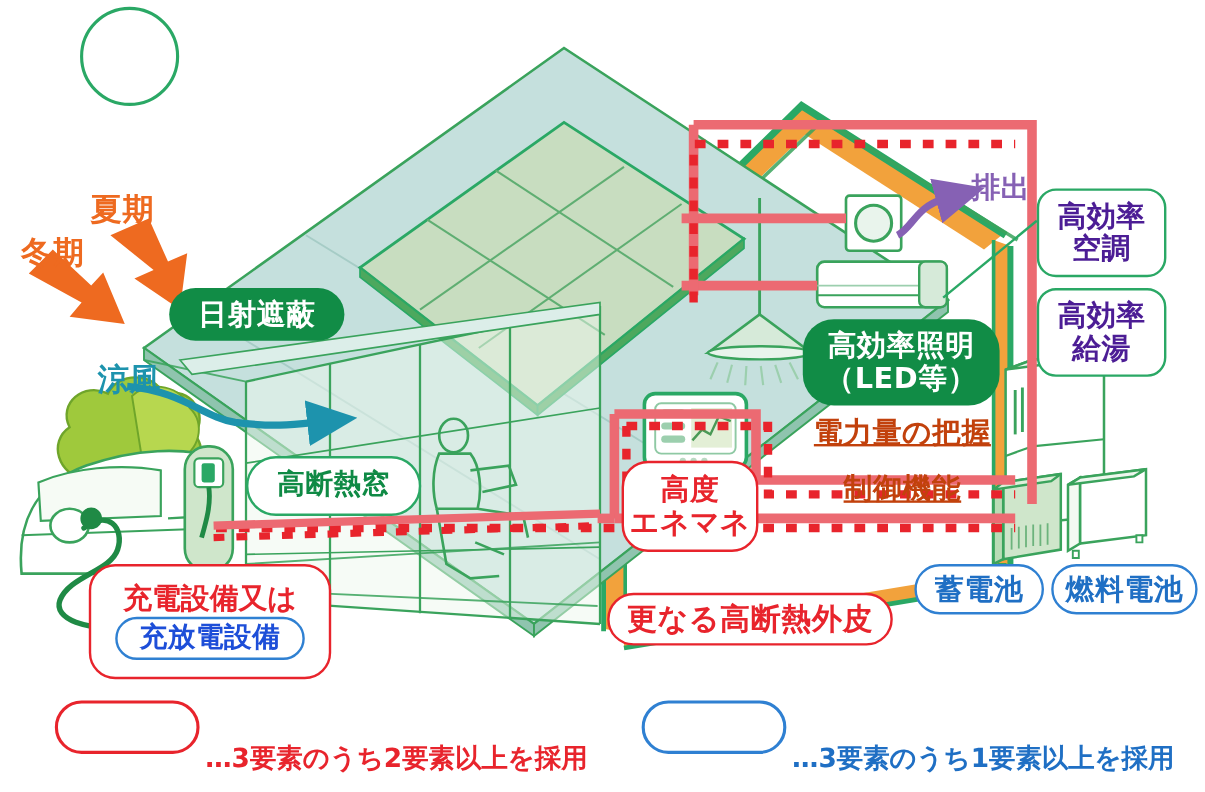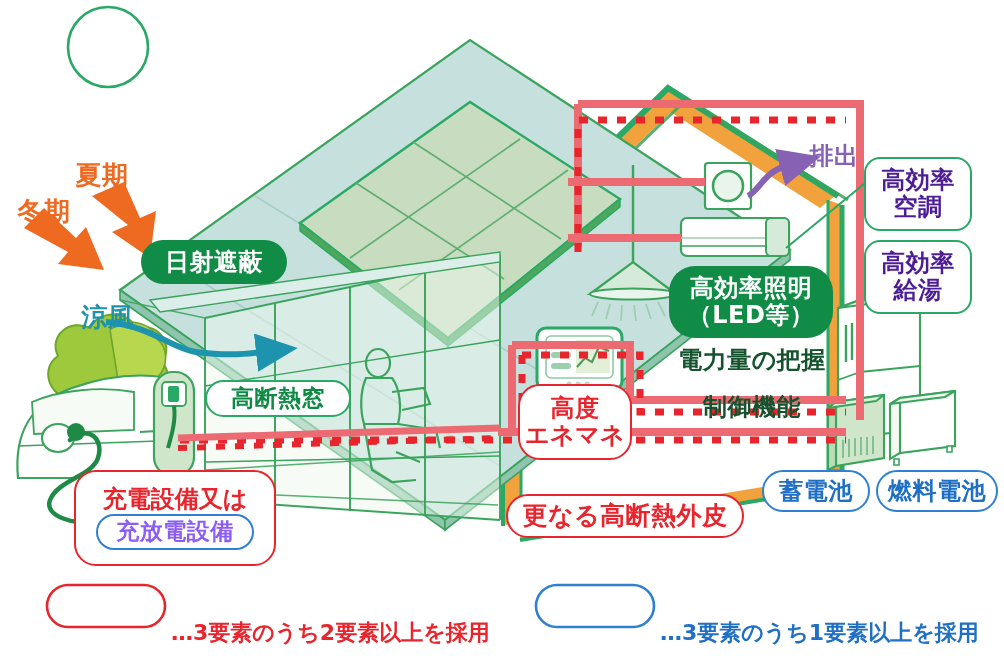--- a/index.html
+++ b/index.html
@@ -36,21 +36,21 @@
     background:#ffffff;color:#e8242c;border:2.6px solid #e8242c;border-radius:999px;
   }
   .box-red-out{
     background:#ffffff;color:#e8242c;border:2.8px solid #e8242c;border-radius:22px;
   }
   
   .pill-blue-out{
     background:#ffffff;color:#1f6fc4;border:2.6px solid #2f80d2;border-radius:999px;
   }
   
-  .txt-red{color:#14532d;}
+  .txt-red{color:#c2410c;text-decoration:underline;}
   .txt-orange{color:#ee6a20;}
   .txt-teal{color:#1d93ad;}
   .txt-purple{color:#8661b4;}
 
   .legend-text{
     position:absolute;font-weight:700;line-height:1.3;white-space:pre-line;
   }
 </style>
 </head>
 <body>
@@ -295,35 +295,35 @@
 
 <div class="lbl box-green-out" style="left:864px;top:157px;width:108px;height:74px;font-size:24px;">高効率
 空調</div>
 
 <div class="lbl box-green-out" style="left:864px;top:240px;width:108px;height:74px;font-size:24px;">高効率
 給湯</div>
 
 <div class="lbl box-green-fill" style="left:669px;top:266px;width:164px;height:72px;font-size:24px;">高効率照明
 （LED等）</div>
 
-<div class="lbl pill-green-out" style="left:205px;top:380px;width:146px;height:37px;font-size:23px;">高断熱窓</div>
+<div class="lbl pill-green-out" style="left:205px;top:380px;width:146px;height:50px;font-size:23px;">高断熱窓</div>
 
 <div class="lbl txt-red" style="left:659px;top:344px;width:186px;height:32px;font-size:24px;">電力量の把握</div>
 
 <div class="lbl txt-red" style="left:675px;top:391px;width:154px;height:32px;font-size:24px;">制御機能</div>
 
 <div class="lbl box-red-out" style="left:518px;top:384px;width:114px;height:76px;font-size:24px;">高度
 エネマネ</div>
 
 <div class="lbl pill-red-out" style="left:506px;top:494px;width:238px;height:44px;font-size:25px;">更なる高断熱外皮</div>
 
 <div class="box-red-out" style="position:absolute;left:74px;top:470px;width:198px;height:92px;
             display:flex;flex-direction:column;align-items:center;justify-content:center;gap:2px;">
   <div style="color:#e8242c;font-size:24px;font-weight:700;line-height:1.1;">充電設備又は</div>
-  <div class="lbl pill-blue-out" style="position:relative;left:0;top:0;width:158px;height:36px;font-size:23px;color:#8b5cf6;">充放電設備</div>
+  <div class="lbl pill-blue-out" style="position:relative;left:0;top:0;width:158px;height:36px;font-size:23px;color:#1d4ed8;">充放電設備</div>
 </div>
 
 <div class="lbl pill-blue-out" style="left:762px;top:470px;width:108px;height:42px;font-size:24px;">蓄電池</div>
 
 <div class="lbl pill-blue-out" style="left:876px;top:470px;width:122px;height:42px;font-size:24px;">燃料電池</div>
 
 <div class="lbl txt-orange" style="left:62px;top:160px;width:80px;height:32px;font-size:26px;">夏期</div>
 
 <div class="lbl txt-orange" style="left:4px;top:196px;width:80px;height:32px;font-size:26px;">冬期</div>
 

